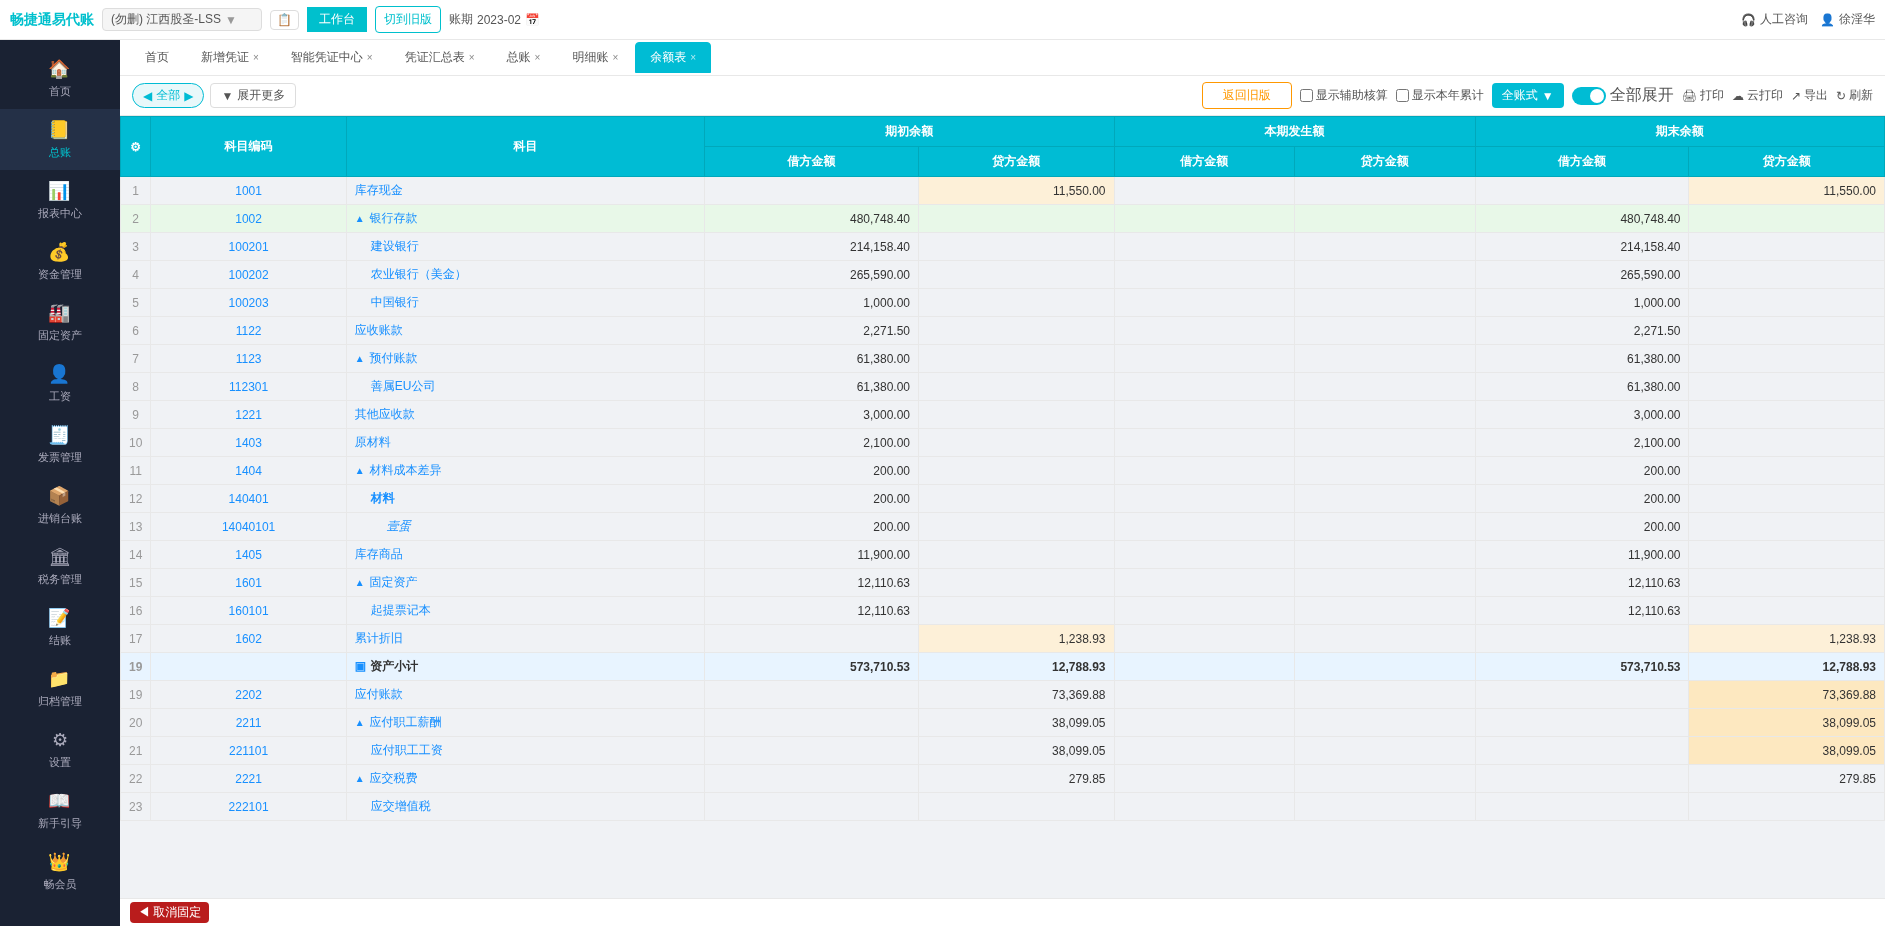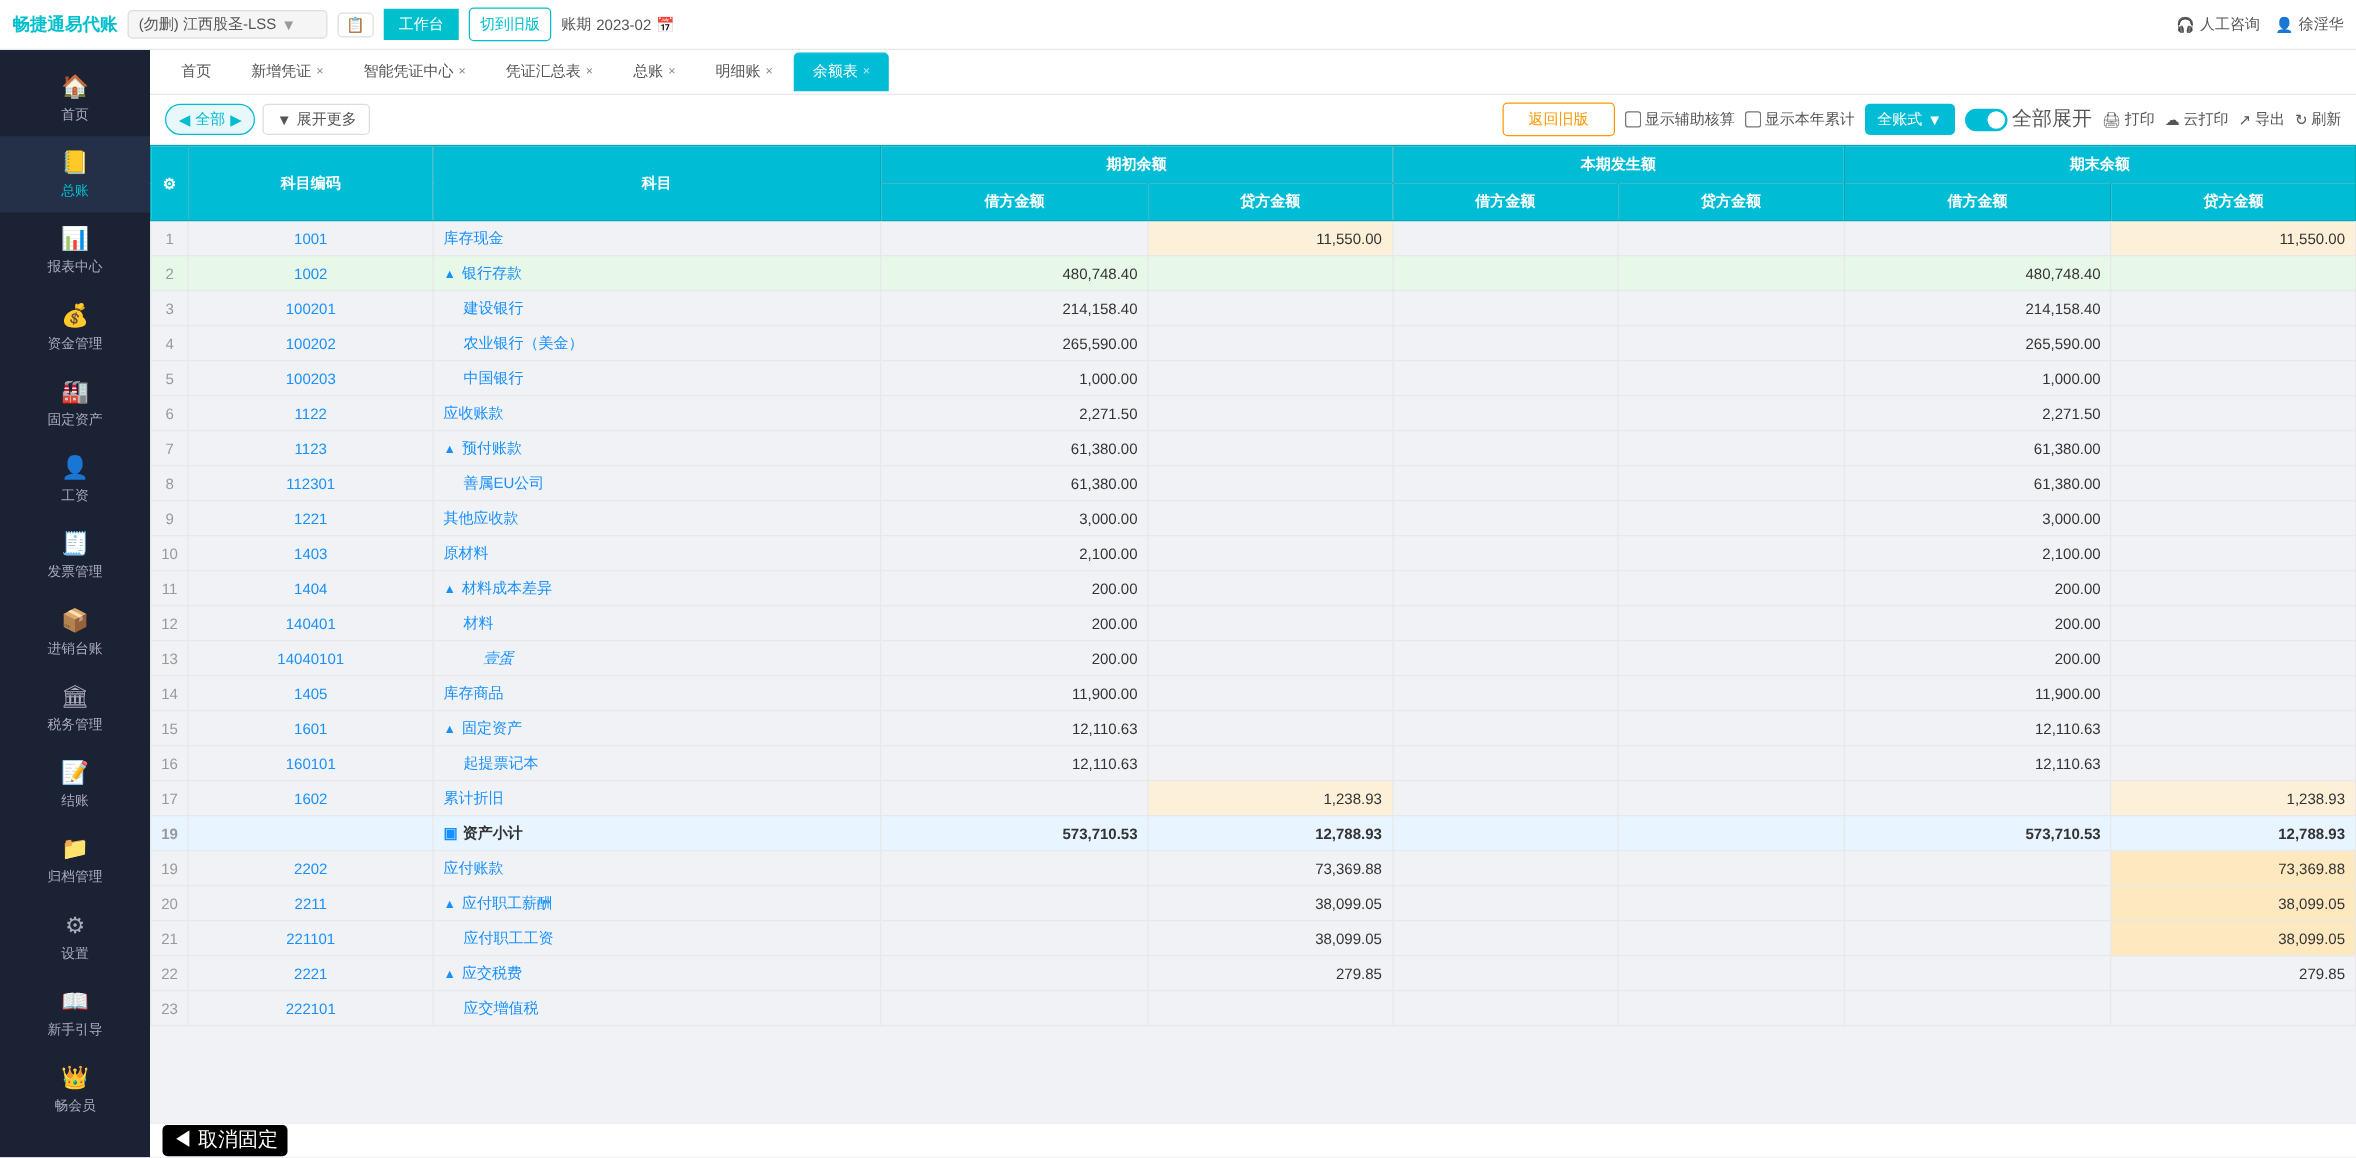--- a/index.html
+++ b/index.html
@@ -71,21 +71,21 @@
 
     
     .right-panel { width: 40px; background: #e8f0f5; border-left: 1px solid #ddd; display: flex; flex-direction: column; align-items: center; padding-top: 8px; font-size: 11px; color: #666; flex-shrink: 0; }
     .year-label { writing-mode: vertical-rl; font-size: 11px; color: #333; padding: 4px; cursor: pointer; }
     .month-item { padding: 4px 2px; cursor: pointer; text-align: center; font-size: 11px; color: #555; width: 100%; text-align: center; }
     .month-item.active { background: #00bcd4; color: #fff; border-radius: 2px; }
     .month-item.current { background: #1a2233; color: #fff; border-radius: 2px; }
 
     
     .bottom-bar { height: 28px; background: #fff; border-top: 1px solid #e8e8e8; display: flex; align-items: center; padding: 0 10px; font-size: 12px; color: #555; gap: 8px; }
-    .bottom-pin { background: #000000; color: #fff; border: none; border-radius: 4px; padding: 2px 8px; cursor: pointer; font-size: 16px; }
+    .bottom-pin { background: #b91c1c; color: #fff; border: none; border-radius: 4px; padding: 2px 8px; cursor: pointer; font-size: 12px; }
 
     .header-group { text-align: center; }
   </style>
 </head>
 <body>
 
 <div class="app-container">
 
   <div class="top-bar">
     <span class="logo">畅捷通易代账</span>
@@ -395,21 +395,21 @@
                   <td>200.00</td>
                   <td></td>
                   <td></td>
                   <td></td>
                   <td>200.00</td>
                   <td></td>
                 </tr>
                 <tr>
                   <td class="row-num text-center">12</td>
                   <td class="text-center"><a class="code-link" href="#">140401</a></td>
-                  <td class="text-left" style="padding-left: 24px;"><a class="code-link" href="#">材料</a></td>
+                  <td class="text-left" style="padding-left: 24px; font-weight: bold;"><a class="code-link" href="#">材料</a></td>
                   <td>200.00</td>
                   <td></td>
                   <td></td>
                   <td></td>
                   <td>200.00</td>
                   <td></td>
                 </tr>
                 <tr>
                   <td class="row-num text-center">13</td>
                   <td class="text-center"><a class="code-link" href="#">14040101</a></td>

